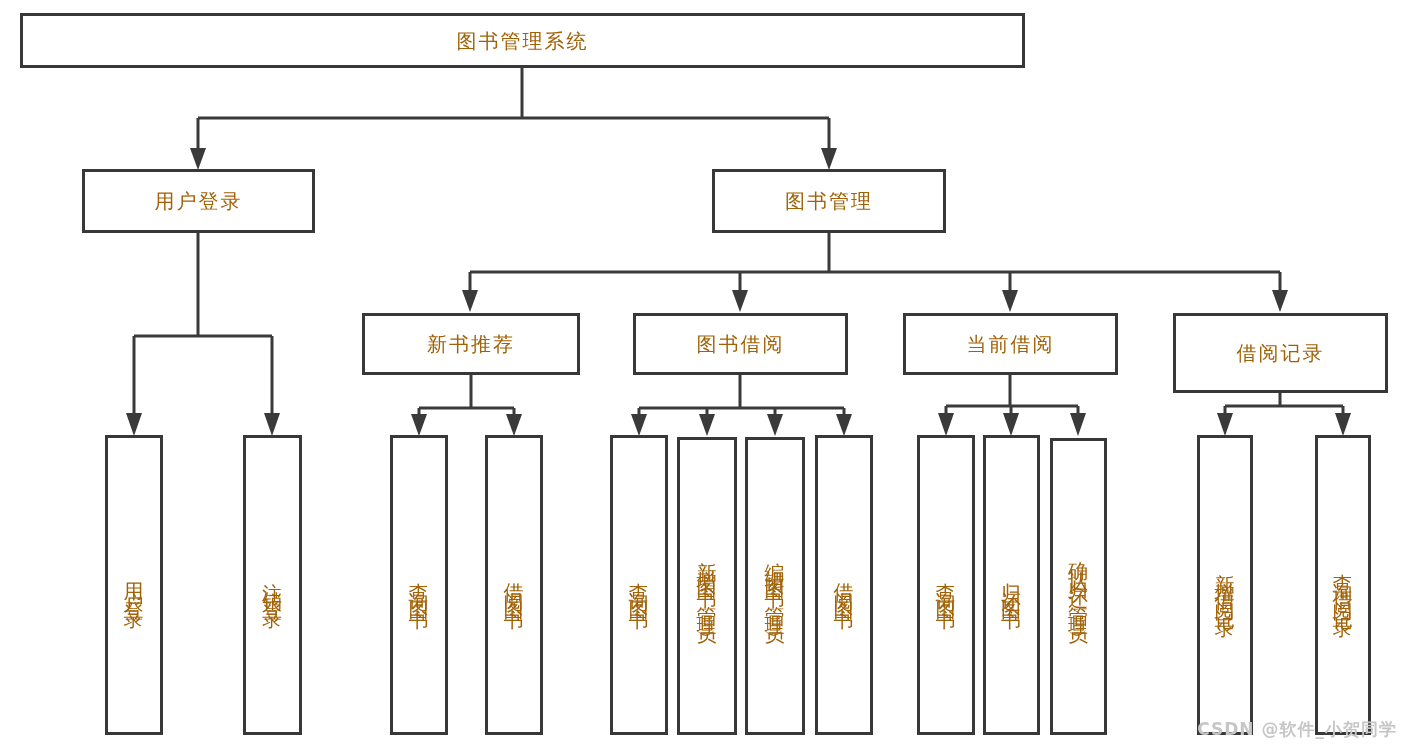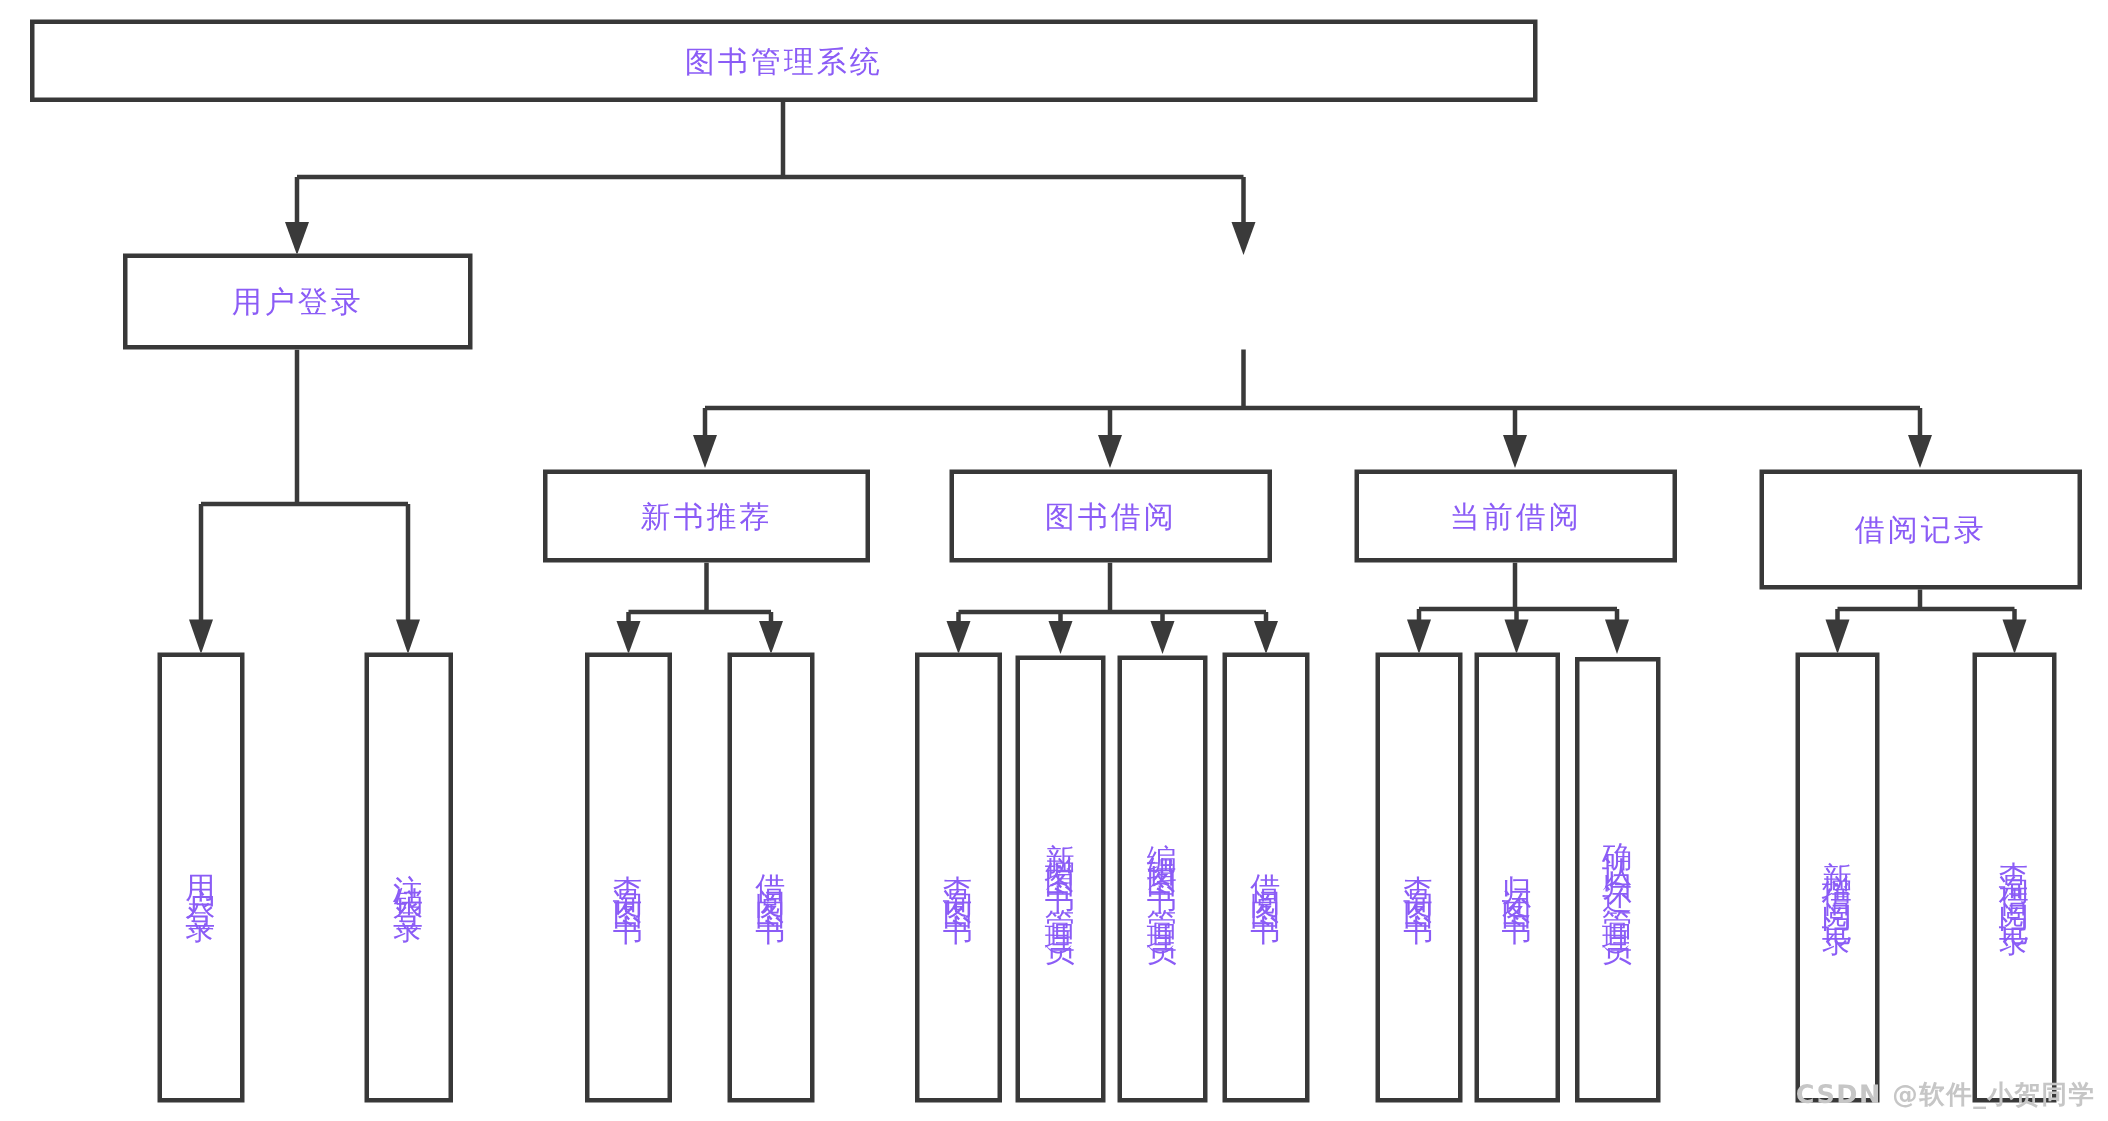--- a/index.html
+++ b/index.html
@@ -29,21 +29,21 @@
   }
   .wires polygon {
     fill: #3a3a3a;
     stroke: none;
   }
   .box {
     position: absolute;
     box-sizing: border-box;
     background: #ffffff;
     border: 3px solid #383838;
-    color: #8b5cf6;
+    color: #a16207;
     display: flex;
     align-items: center;
     justify-content: center;
     font-size: 20px;
     letter-spacing: 2px;
     text-align: center;
     line-height: 1.2;
   }
   .box.v {
     writing-mode: vertical-rl;
@@ -107,20 +107,21 @@
     <g>
       <path d="M1280,375 V406 M1225,406 H1343 M1225,406 V415 M1343,406 V415"></path>
       <polygon points="1217,413 1233,413 1225,436"></polygon>
       <polygon points="1335,413 1351,413 1343,436"></polygon>
     </g>
   </svg>
 
   <div class="box" style="left:20px; top:13px; width:1005px; height:55px;">图书管理系统</div>
 
   <div class="box" style="left:82px; top:169px; width:233px; height:64px;">用户登录</div>
+  <div class="box" style="left:712px; top:169px; width:234px; height:64px;">图书管理</div>
 
   <div class="box" style="left:633px; top:313px; width:215px; height:62px;">图书借阅</div>
   <div class="box" style="left:362px; top:313px; width:218px; height:62px;">新书推荐</div>
   <div class="box" style="left:903px; top:313px; width:215px; height:62px;">当前借阅</div>
   <div class="box" style="left:1173px; top:313px; width:215px; height:80px;">借阅记录</div>
 
   <div class="box v" style="left:105px; top:435px; width:58px; height:300px;">用户登录</div>
   <div class="box v" style="left:243px; top:435px; width:59px; height:300px;">注销登录</div>
 
   <div class="box v" style="left:390px; top:435px; width:58px; height:300px;">查询图书</div>

